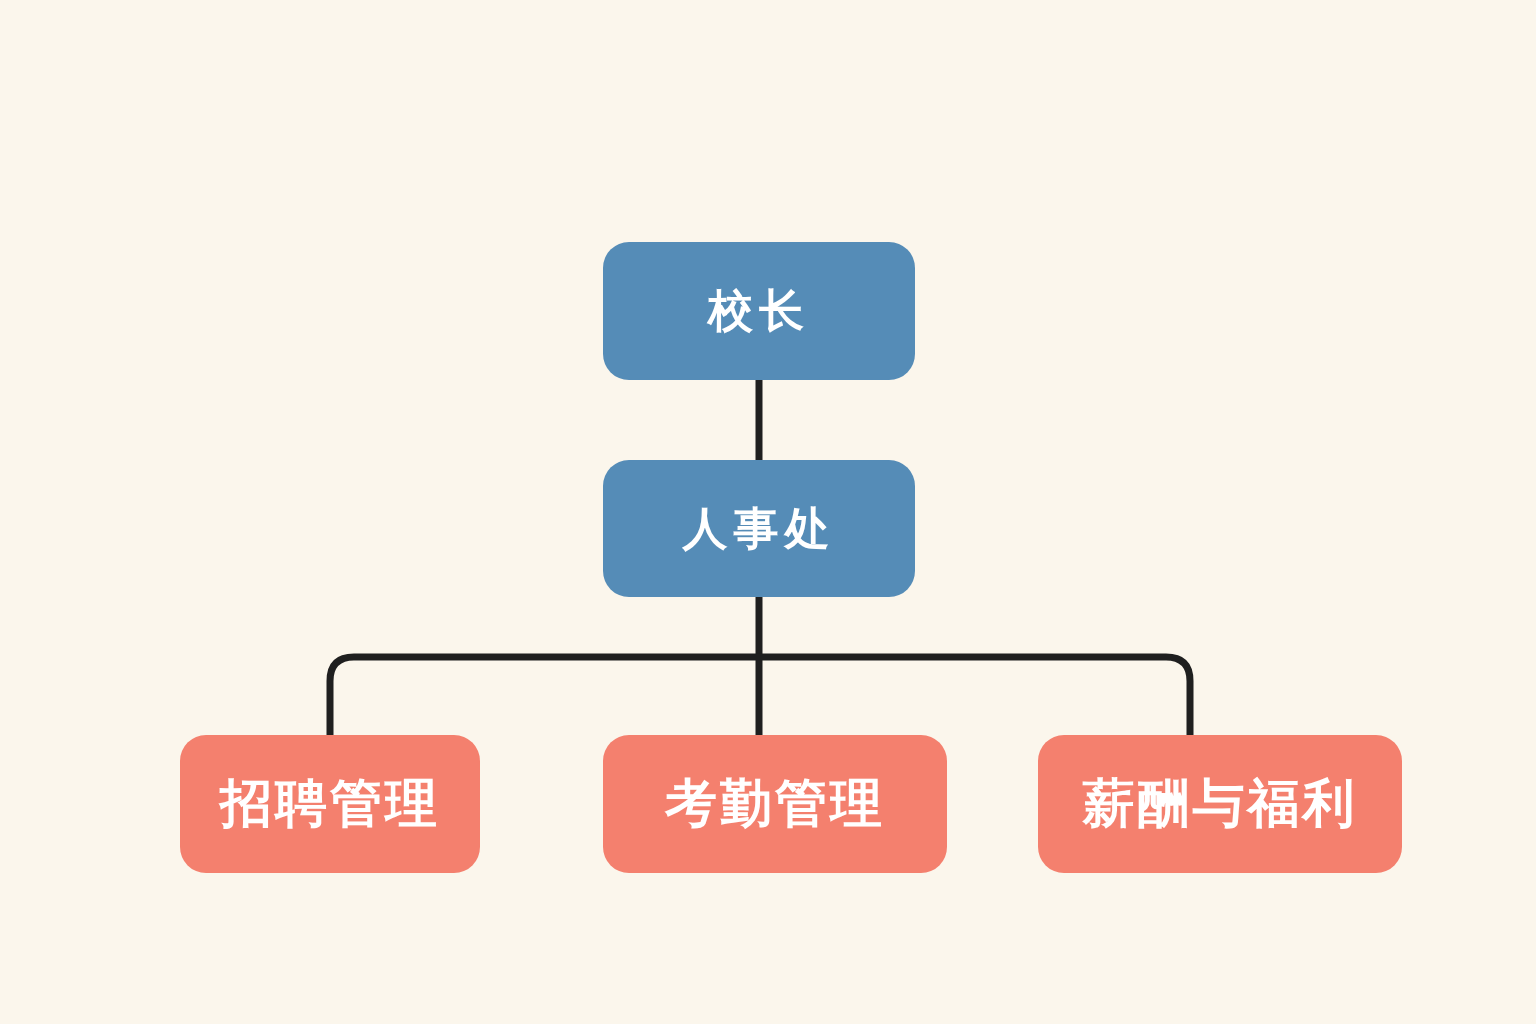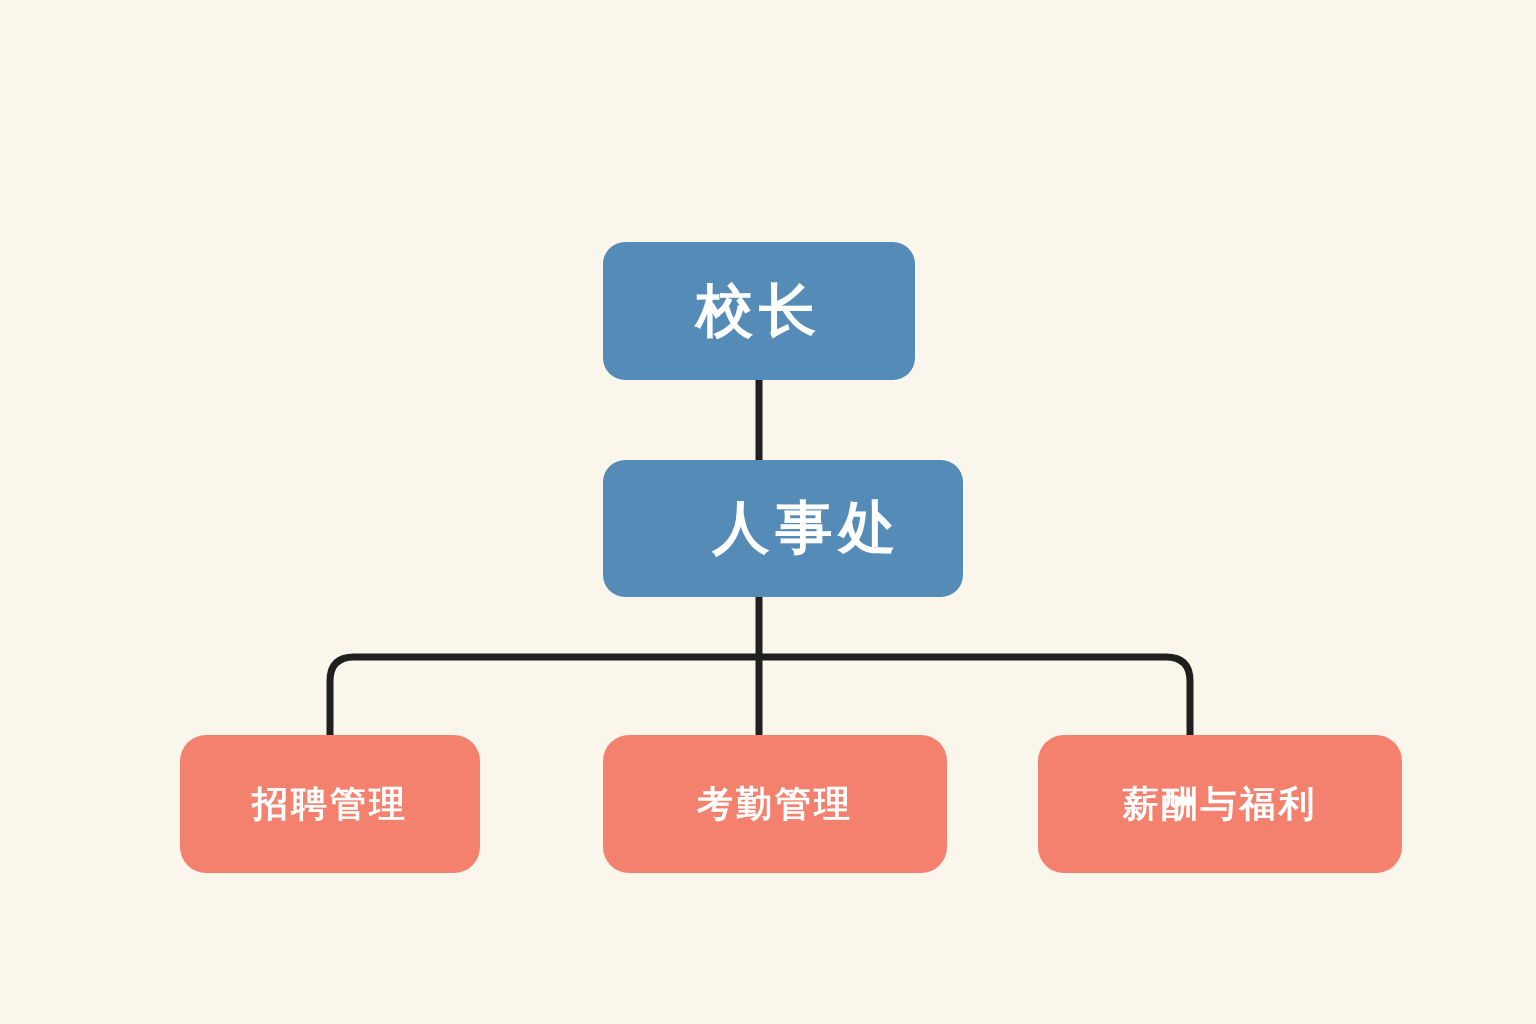--- a/index.html
+++ b/index.html
@@ -42,25 +42,25 @@
   .node {
     position: absolute;
     display: flex;
     align-items: center;
     justify-content: center;
     border-radius: 26px;
     color: var(--boxtext, #FFFFFF);
     font-weight: 700;
     text-align: center;
   }
-  .node.blue   { background: var(--primary, #558CB7); font-size: 57px; letter-spacing: 6px; border-radius: 22px; }
-  .node.salmon { background: var(--secondary, #F4806E); font-size: 36px; letter-spacing: 3px; }
+  .node.blue   { background: var(--primary, #558CB7); font-size: 45px; letter-spacing: 6px; }
+  .node.salmon { background: var(--secondary, #F4806E); font-size: 52px; letter-spacing: 3px; }
 
   #node-root      { left: 603px;  top: 242px; width: 312px; height: 138px; }
-  #node-hr        { left: 603px;  top: 460px; width: 312px; height: 137px; padding-left: 48px; }
+  #node-hr        { left: 603px;  top: 460px; width: 312px; height: 137px; }
   #node-child-0   { left: 180px;  top: 735px; width: 300px; height: 138px; }
   #node-child-1   { left: 603px;  top: 735px; width: 344px; height: 138px; }
   #node-child-2   { left: 1038px; top: 735px; width: 364px; height: 138px; }
 </style>
 </head>
 <body>
 
 <div class="canvas">
 
 

